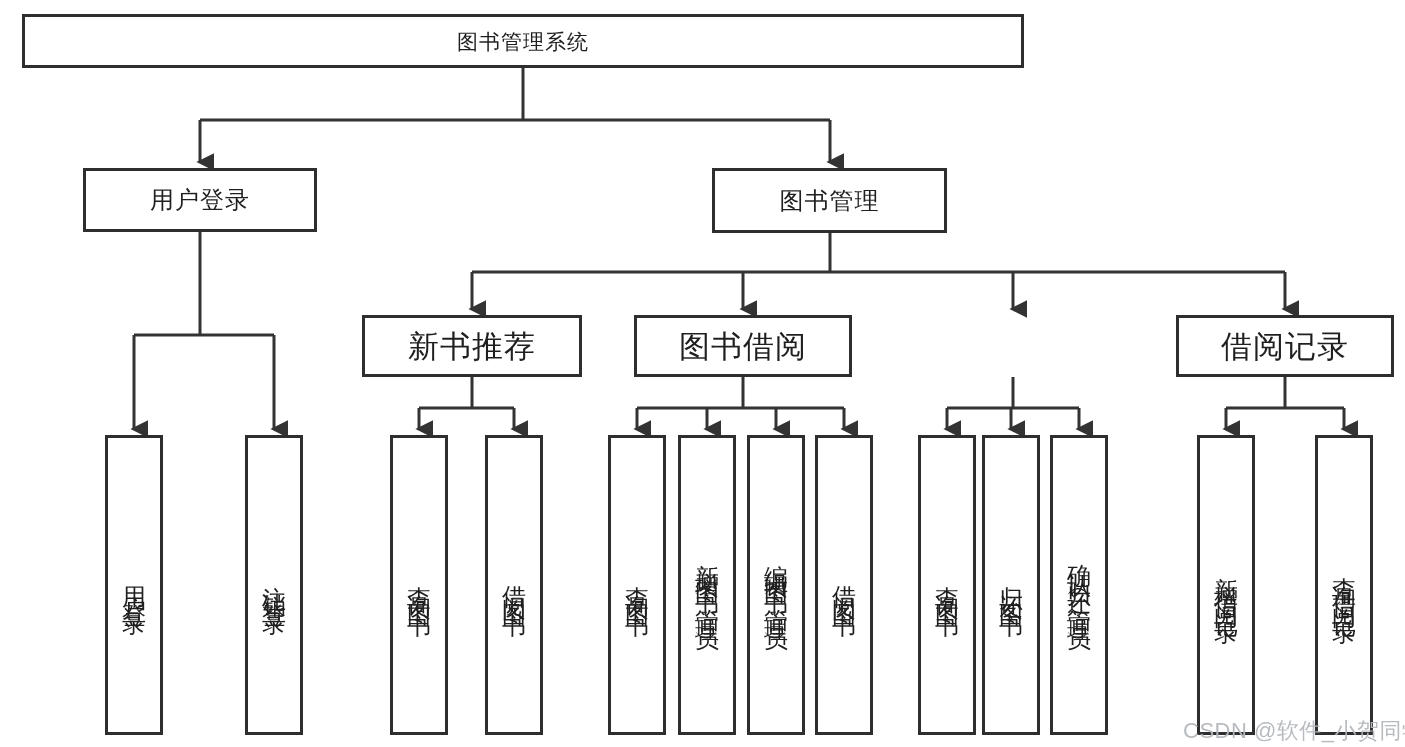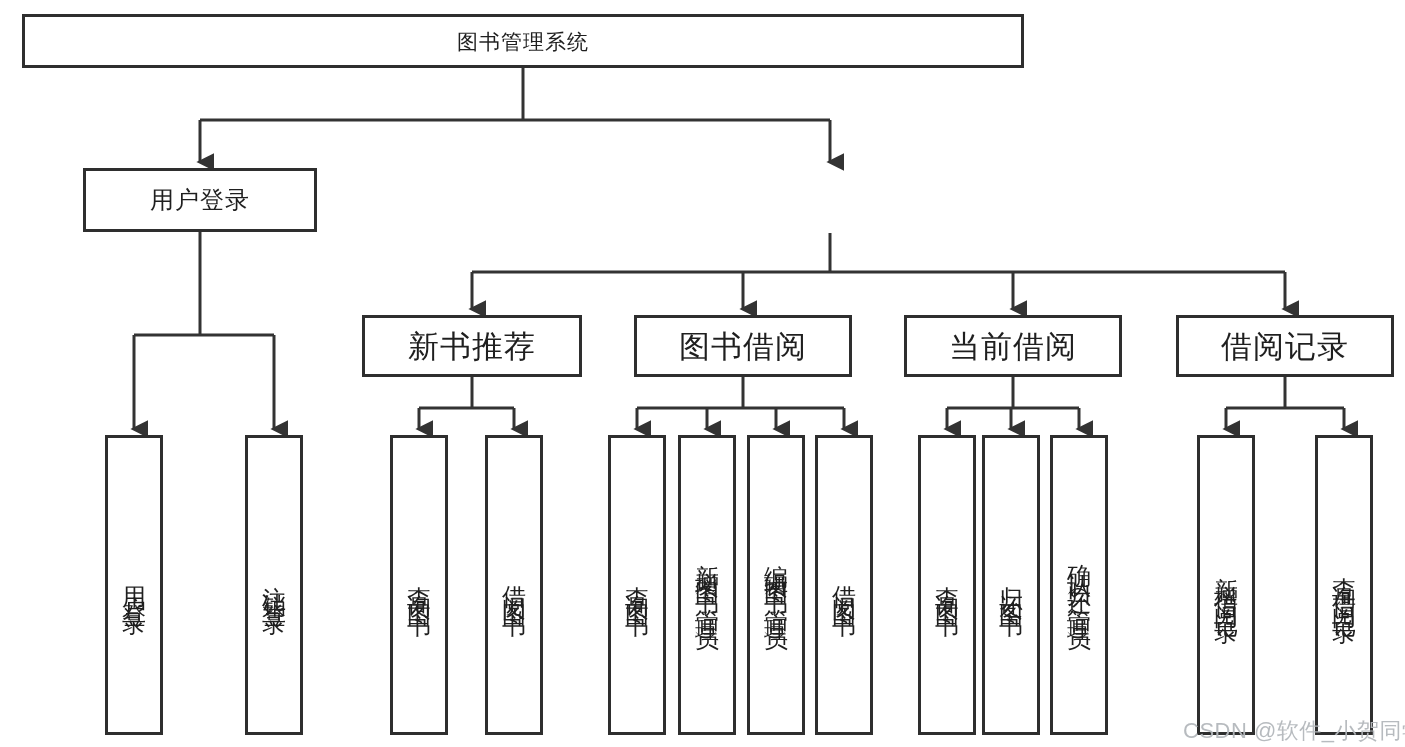--- a/index.html
+++ b/index.html
@@ -149,24 +149,24 @@
       <path class="edge" d="M1285,377 V408"></path>
       <path class="edge" d="M1226,408 H1344"></path>
       <line class="arrowline" x1="1226" y1="408" x2="1226" y2="429" marker-end="url(#arr)"></line>
       <line class="arrowline" x1="1344" y1="408" x2="1344" y2="429" marker-end="url(#arr)"></line>
     </g>
   </svg>
 
   <div id="n-root" class="node hbox root-box">图书管理系统</div>
 
   <div id="n-user-login" class="node hbox lvl2-box">用户登录</div>
+  <div id="n-book-mgmt" class="node hbox lvl2-box">图书管理</div>
 
   <div id="n-new-book" class="node hbox">新书推荐</div>
   <div id="n-book-borrow" class="node hbox">图书借阅</div>
-  <div id="n-current-borrow" class="node hbox">当前借阅</div>
   <div id="n-borrow-records" class="node hbox">借阅记录</div>
 
   <div id="l-user-login" class="node vbox">用户登录</div>
   <div id="l-logout" class="node vbox">注销登录</div>
 
   <div id="l-nb-query" class="node vbox">查询图书</div>
   <div id="l-nb-borrow" class="node vbox">借阅图书</div>
 
   <div id="l-bb-query" class="node vbox">查询图书</div>
   <div id="l-bb-add" class="node vbox">新增图书（管理员）</div>

